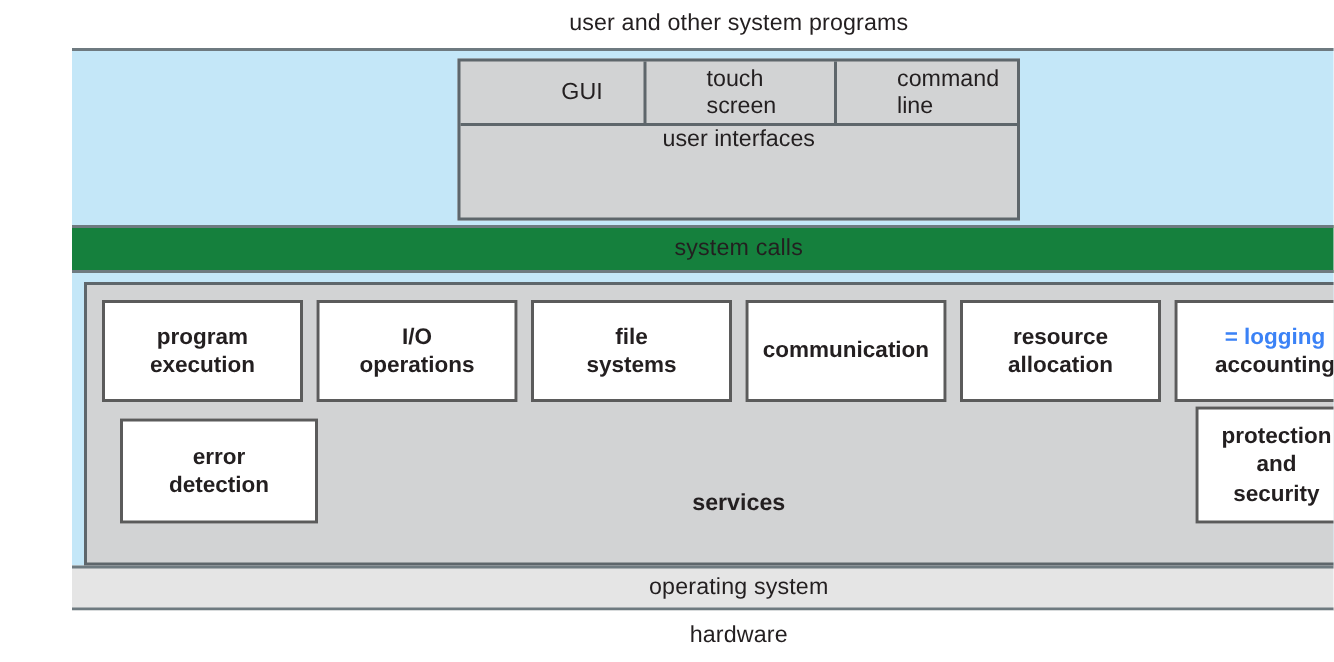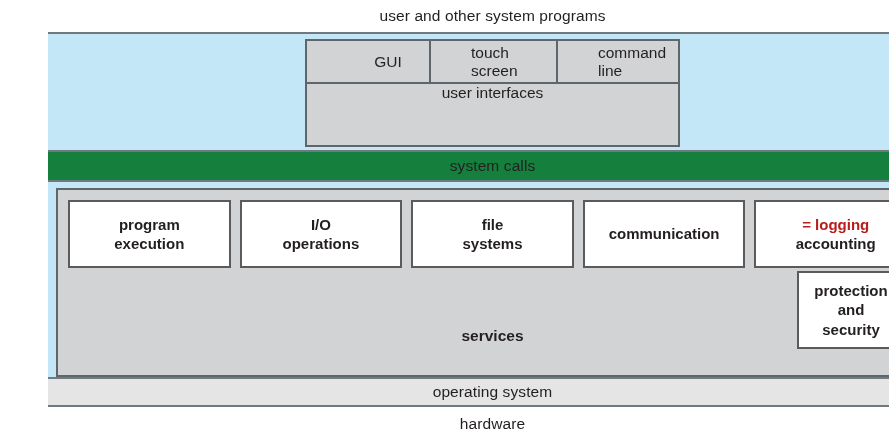--- a/index.html
+++ b/index.html
@@ -138,21 +138,21 @@
     flex-direction: column;
     align-items: center;
     justify-content: center;
     font-size: 15px;
     line-height: 1.28;
     text-align: center;
     flex: 1 1 0;
     height: 68px;
   }
   .svc-box .ln { display: block; }
-  .accent { color: #b91c1c; }
+  .accent { color: #3b82f6; }
 
   .svc-row-bottom {
     position: relative;
     height: 78px;
     margin-top: 11px;
   }
   .svc-float {
     box-sizing: border-box;
     position: absolute;
     background: #ffffff;
@@ -232,30 +232,38 @@
 
         <div class="svc-box">
           <span class="ln">file</span>
           <span class="ln">systems</span>
         </div>
 
         <div class="svc-box">
           <span class="ln">communication</span>
         </div>
 
+        <div class="svc-box">
+          <span class="ln">resource</span>
+          <span class="ln">allocation</span>
+        </div>
 
         <div class="svc-box">
           <span class="ln accent">= logging</span>
           <span class="ln">accounting</span>
         </div>
 
       </div>
 
       <div class="svc-row-bottom">
 
+        <div class="svc-float svc-error">
+          <span class="ln">error</span>
+          <span class="ln">detection</span>
+        </div>
 
         <div class="svc-float svc-protect">
           <span class="ln">protection</span>
           <span class="ln">and</span>
           <span class="ln">security</span>
         </div>
 
         <div class="services-label">services</div>
       </div>
 

